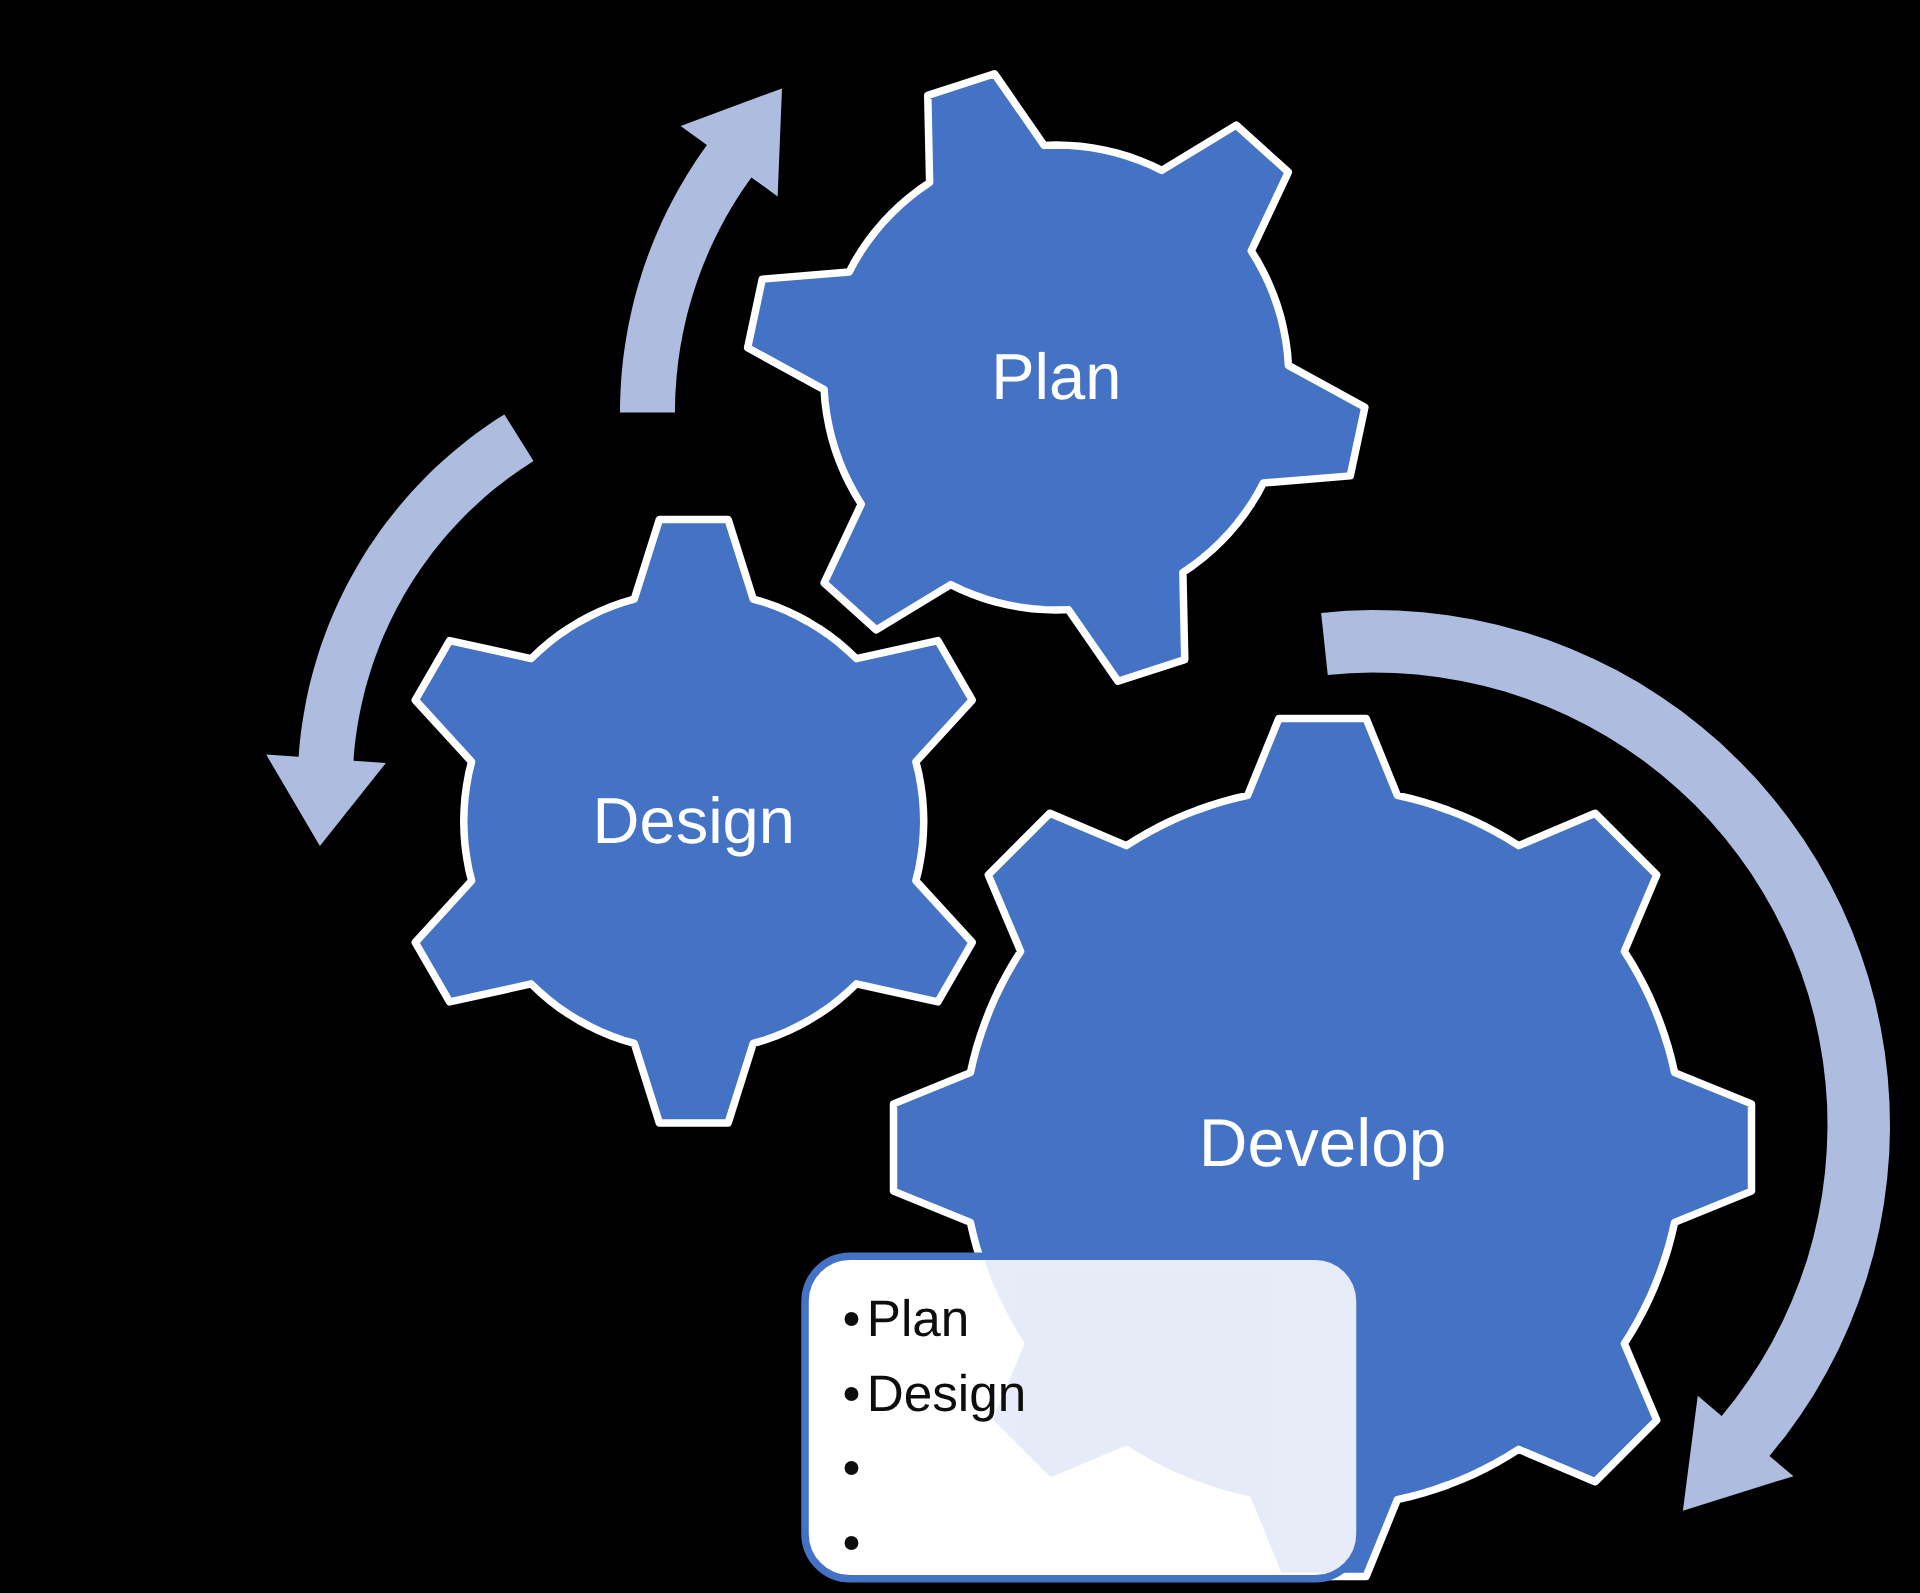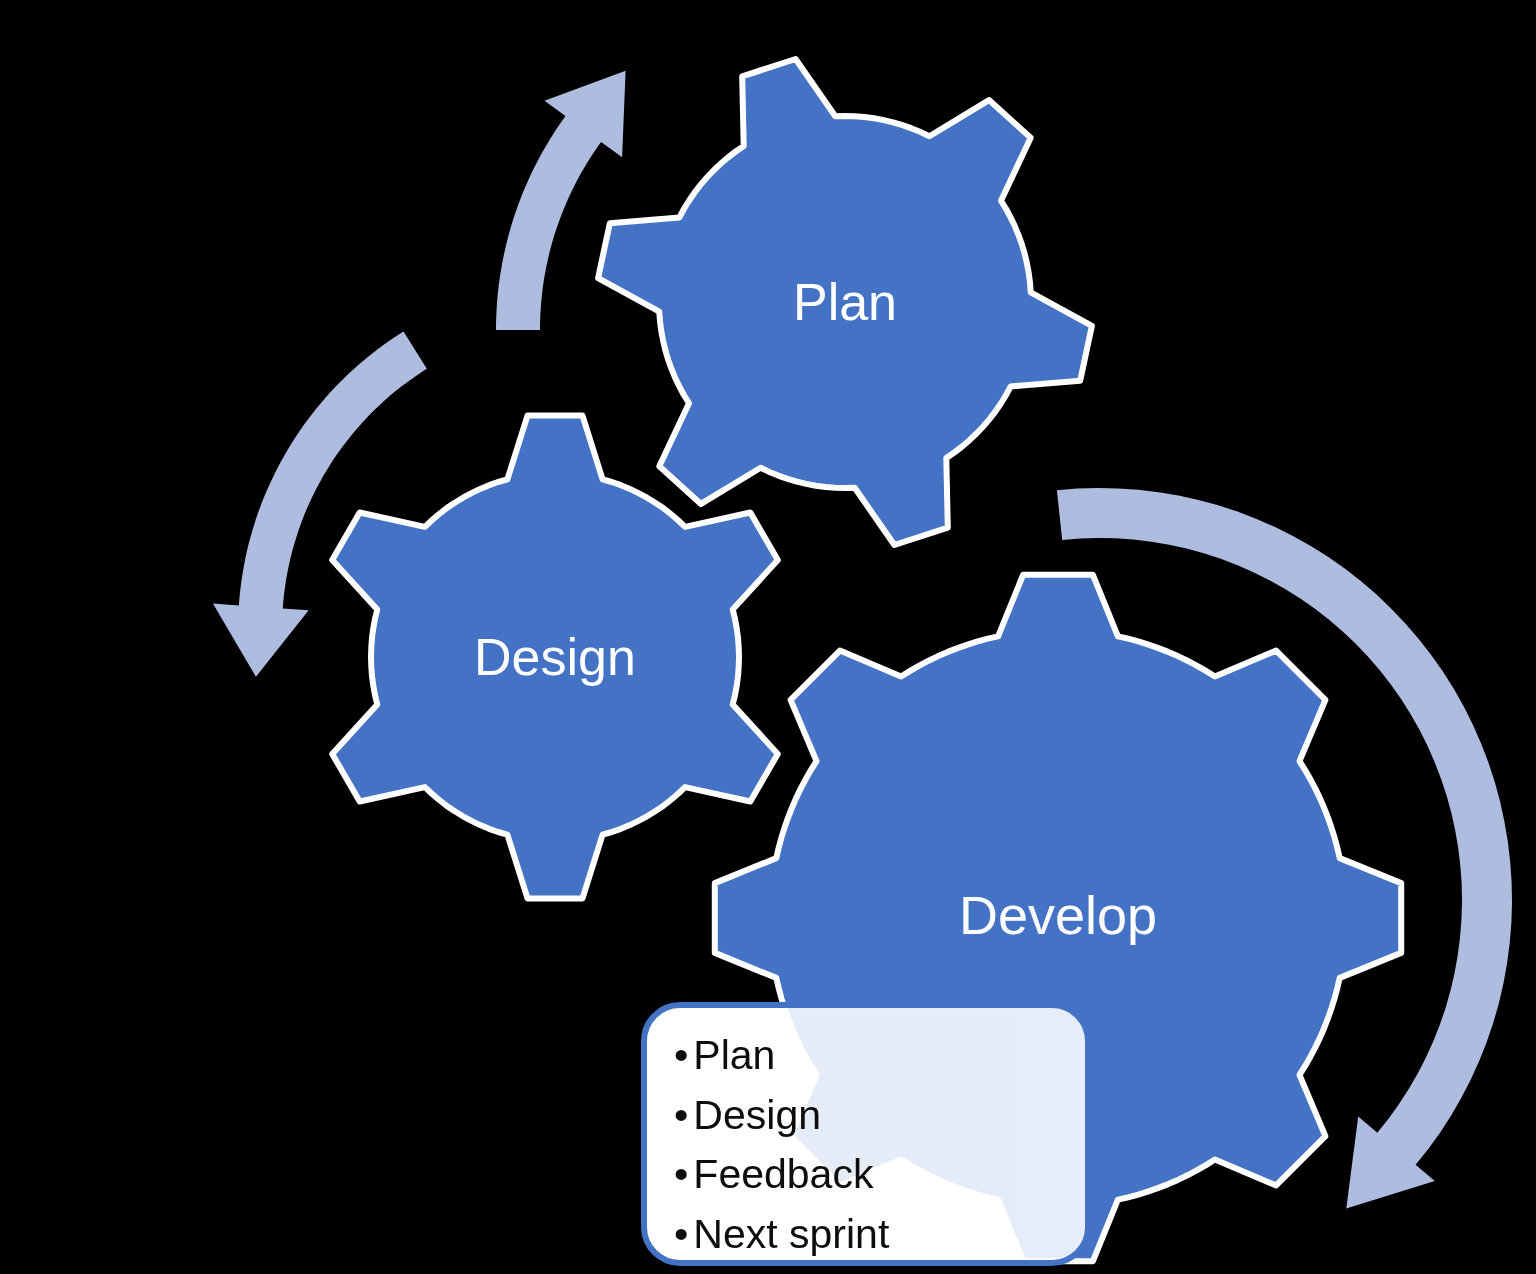--- a/index.html
+++ b/index.html
@@ -66,20 +66,18 @@
     <div class="note-item">
       <span class="bullet">•</span>
       <span>Plan</span>
     </div>
     <div class="note-item">
       <span class="bullet">•</span>
       <span>Design</span>
     </div>
     <div class="note-item">
       <span class="bullet">•</span>
-      <span>Feedback</span>
     </div>
     <div class="note-item">
       <span class="bullet">•</span>
-      <span>Next sprint</span>
     </div>
   </div>
 </div>
 
 </body></html>

